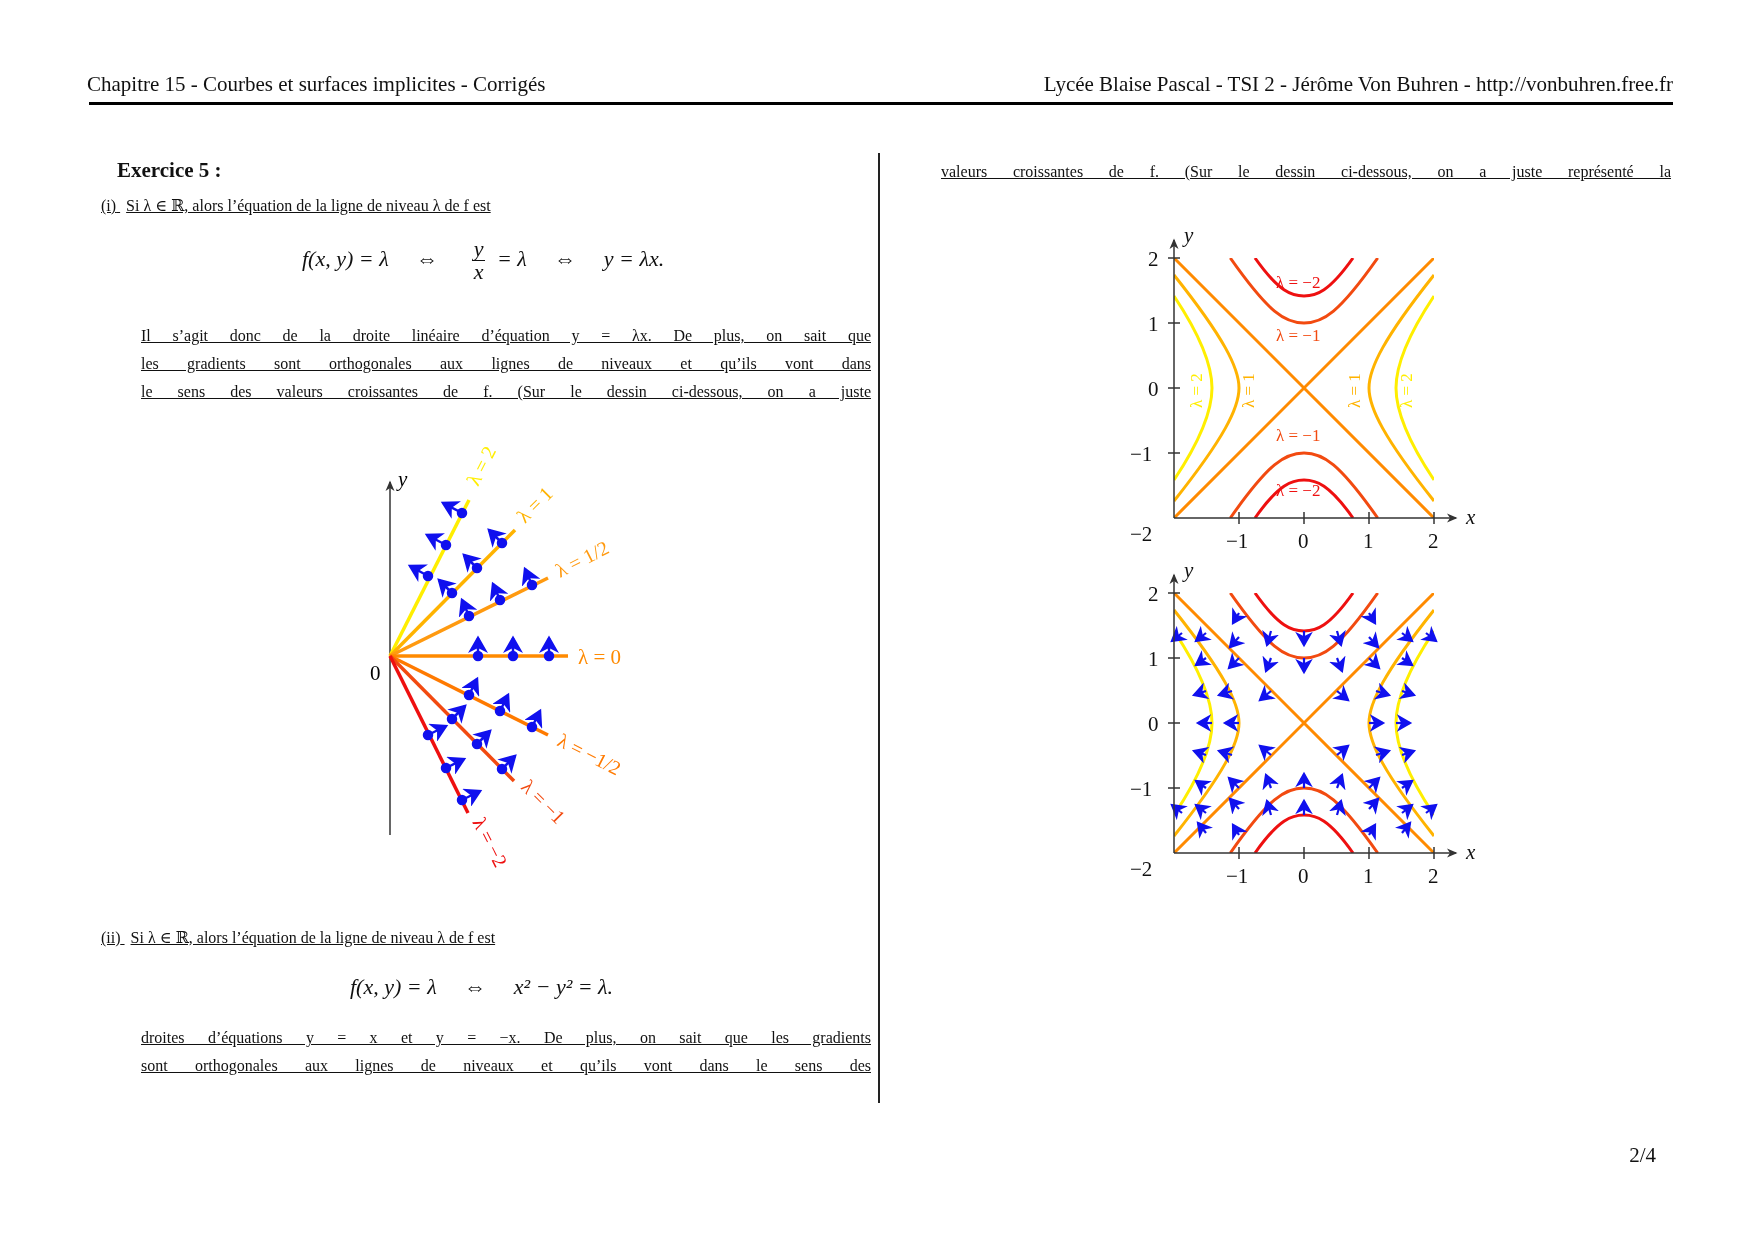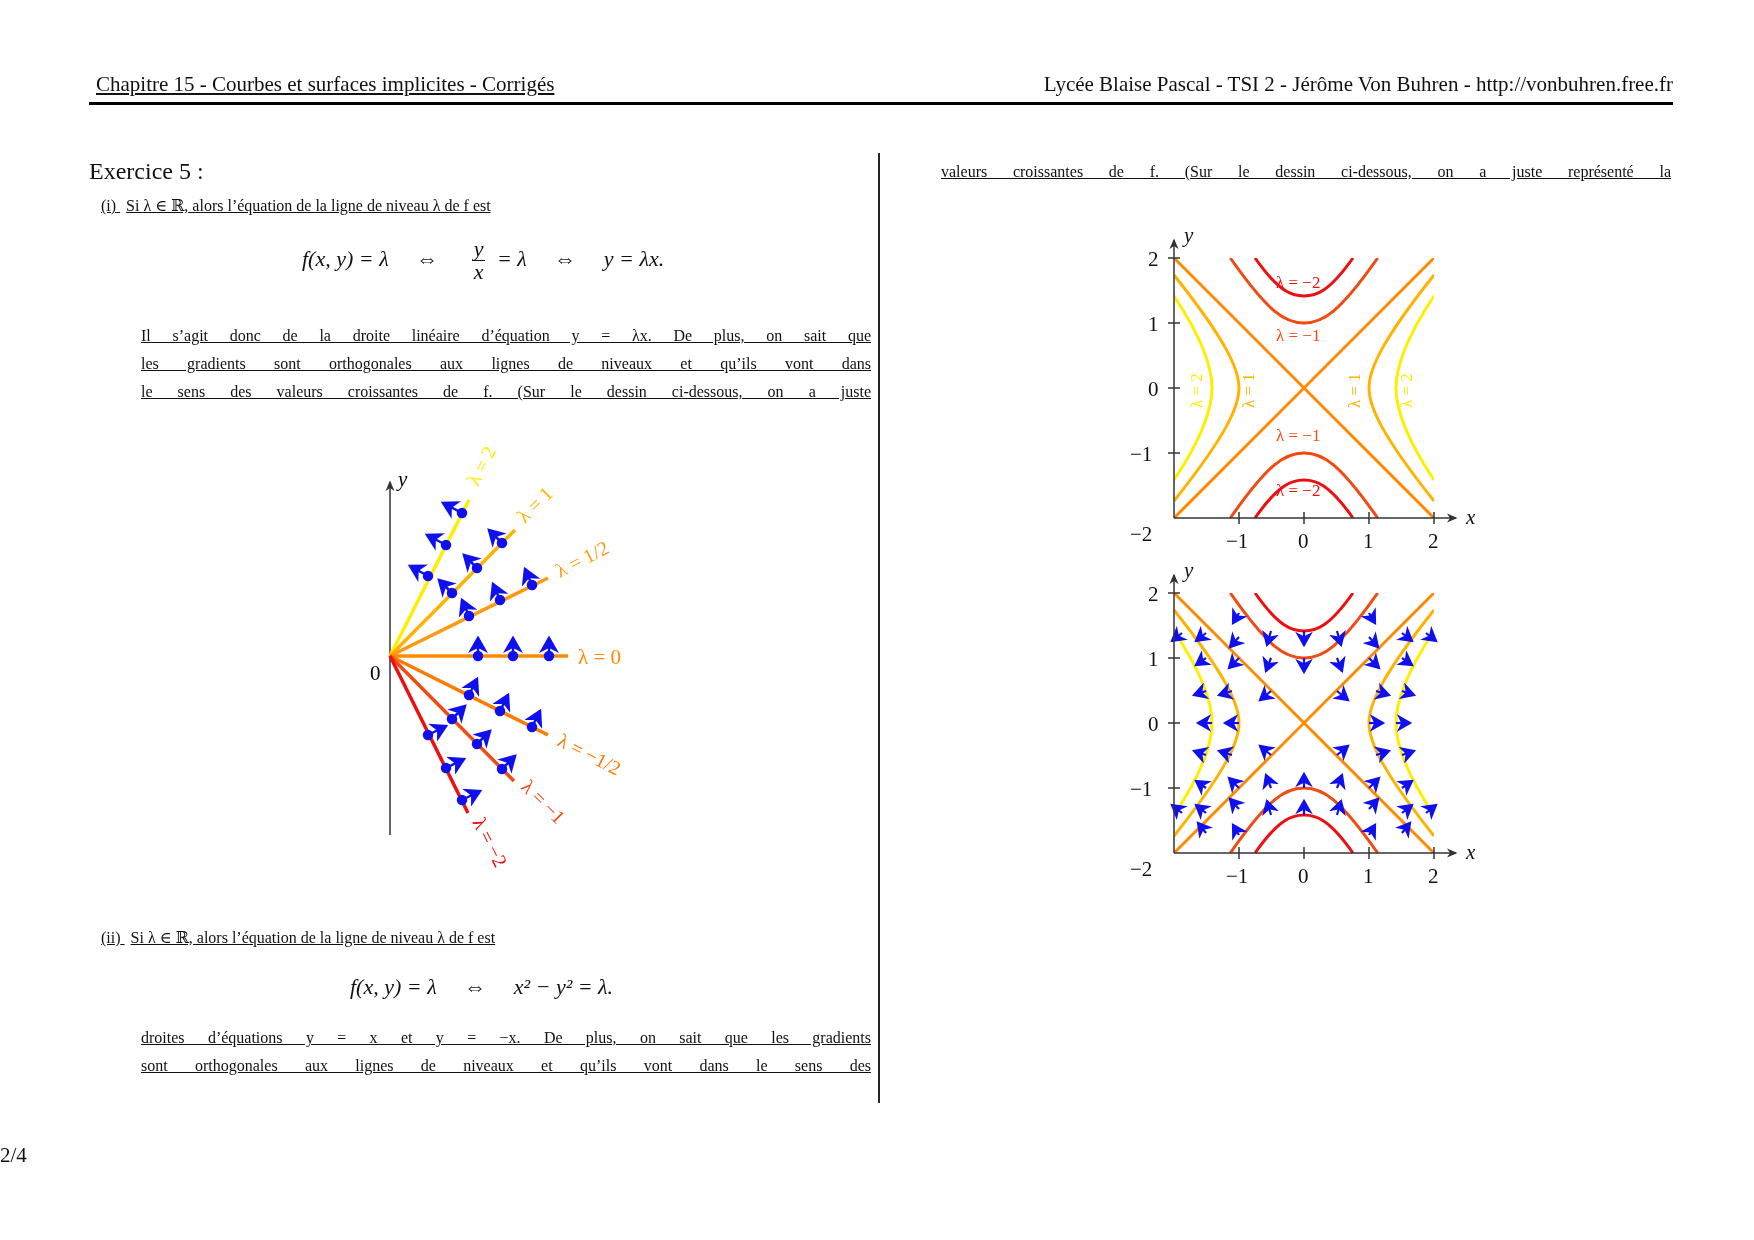--- a/index.html
+++ b/index.html
@@ -1,32 +1,32 @@
 <!DOCTYPE html>
 <html><head>
 <meta charset="utf-8">
 <style>
   html, body { margin: 0; padding: 0; background: #ffffff; }
   body { width: 1754px; height: 1240px; position: relative; overflow: hidden;
          font-family: "Liberation Serif", "DejaVu Serif", serif; color: #111; }
   .abs { position: absolute; }
   .hdr { top: 72px; font-size: 21px; white-space: nowrap; }
-  #hdr-left { left: 96px; text-decoration: underline; }
+  #hdr-left { left: 87px; }
   #hdr-right { right: 81px; text-align: right; }
   #hdr-rule { left: 89px; top: 102px; width: 1584px; height: 3px; background: #000; }
   #col-rule { left: 878px; top: 153px; width: 2px; height: 950px; background: #222; }
   .para { font-size: 16px; line-height: 28px; text-align: justify; text-decoration: underline; }
   .para-last { text-align-last: justify; }
-  .title { font-weight: normal; font-size: 24px; }
+  .title { font-weight: bold; font-size: 21px; margin-left: 28px; }
   .eq { font-size: 22px; font-style: italic; white-space: nowrap; }
   .eq .up { font-style: normal; }
   .frac { display: inline-block; vertical-align: middle; text-align: center; margin: 0 6px; }
   .frac span { display: block; line-height: 22px; }
   .frac .num { border-bottom: 1.5px solid #111; padding: 0 2px; }
-  #pagenum { left: 0; width: 1640px; top: 1143px; text-align: left; font-size: 21px; }
+  #pagenum { left: 16px; width: 1640px; top: 1143px; text-align: right; font-size: 21px; }
   svg text { font-family: "Liberation Serif", "DejaVu Serif", serif; }
 </style>
 </head>
 <body>
 
 <div id="hdr-left" class="abs hdr">Chapitre 15 - Courbes et surfaces implicites - Corrigés</div>
 <div id="hdr-right" class="abs hdr">Lycée Blaise Pascal - TSI 2 - Jérôme Von Buhren - http://vonbuhren.free.fr</div>
 <div id="hdr-rule" class="abs"></div>
 
 <div id="col-rule" class="abs"></div>

